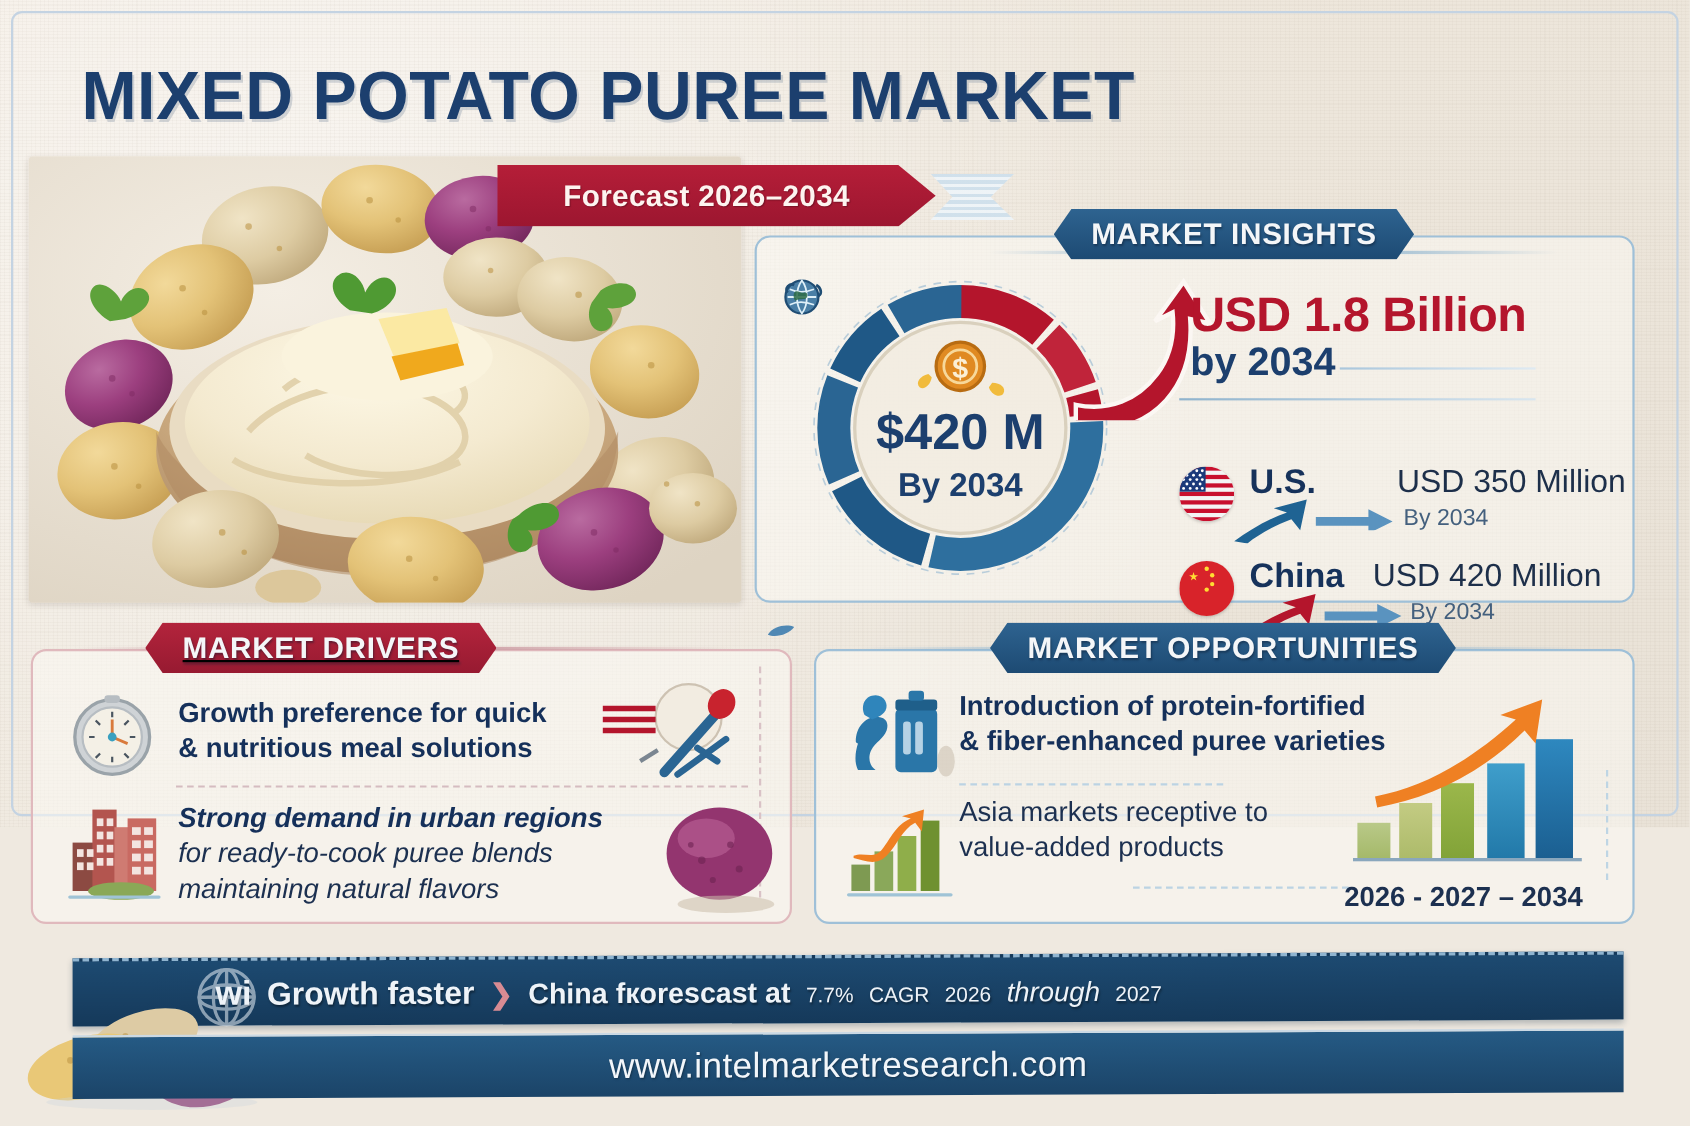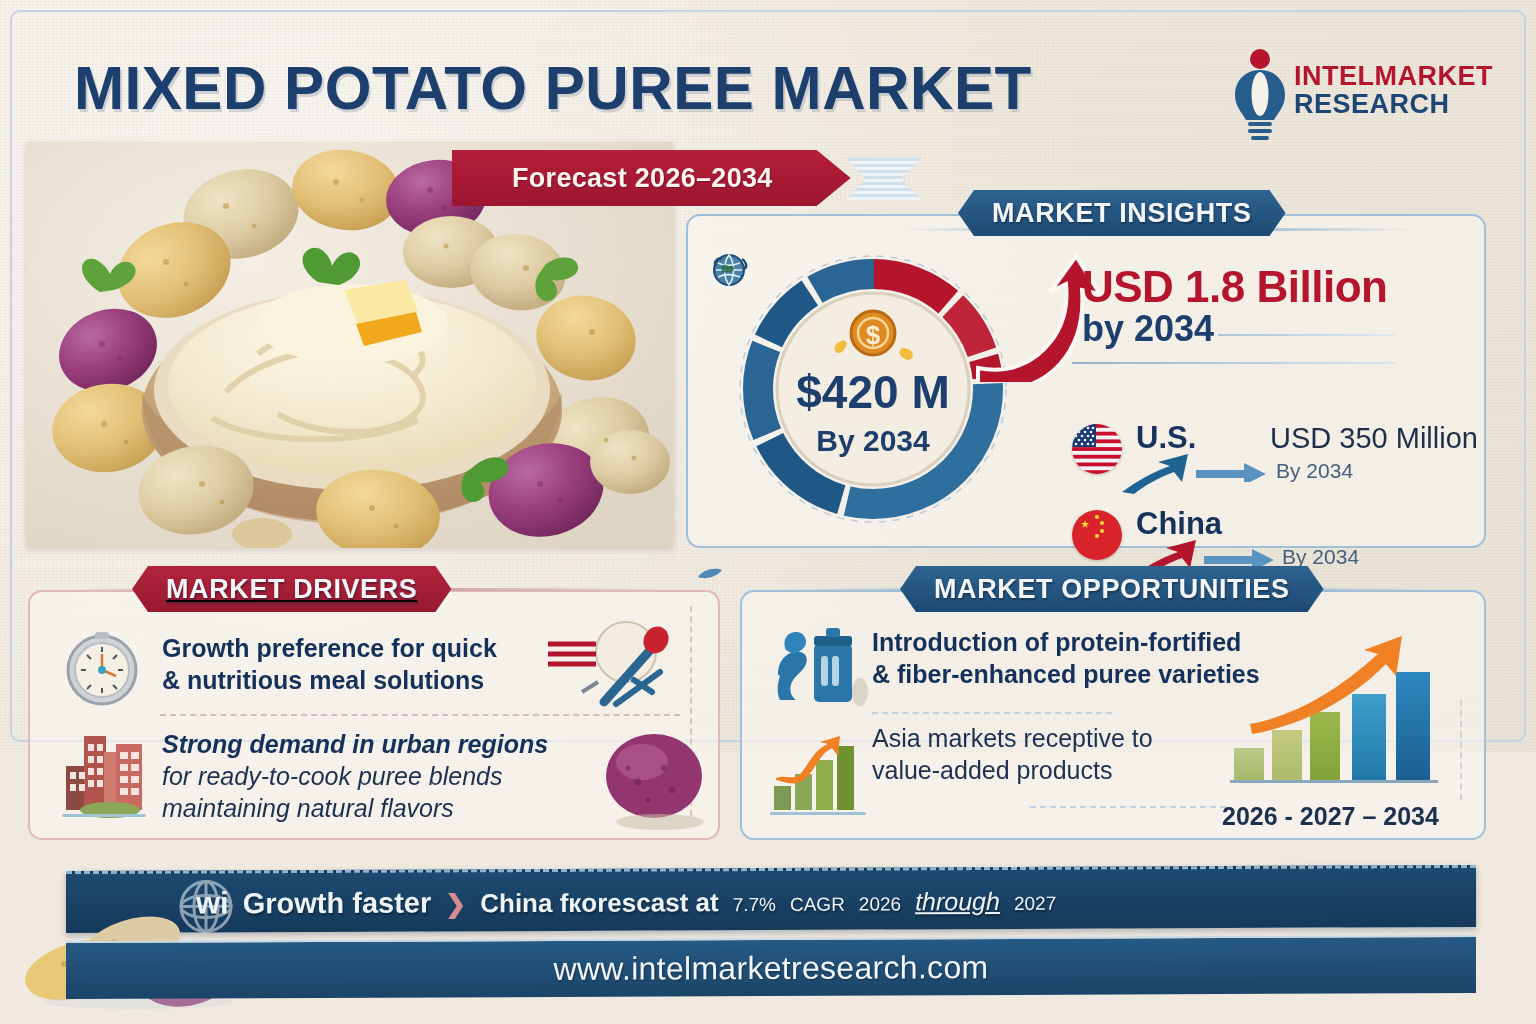--- a/index.html
+++ b/index.html
@@ -137,21 +137,21 @@
     display:flex; align-items:center;
     box-shadow:0 3px 6px rgba(20,45,70,.28);
     transform: skewY(-0.25deg);
   }
   .band-inner { display:flex; align-items:baseline; gap:14px; padding-left:130px; white-space:nowrap; }
   .band .b1 { font-size:31px; font-weight:bold; color:#eef3f8; text-shadow:1px 2px 2px rgba(0,0,0,.4); }
   .band .chev { font-size:25px; color:#d88b93; font-weight:bold; }
   .band .b2 { font-size:29px; font-weight:bold; color:#eef3f8; text-shadow:1px 2px 2px rgba(0,0,0,.4); }
   .band .b3 { font-size:26px; font-weight:bold; color:#eef3f8; text-shadow:1px 2px 2px rgba(0,0,0,.4); }
   .band .b4 { font-size:19px; font-weight:normal; color:#eef3f8; text-shadow:1px 2px 2px rgba(0,0,0,.4); }
-  .band .b5 { font-size:25px; font-style:italic; color:#eef3f8; text-shadow:1px 2px 2px rgba(0,0,0,.4);text-decoration:underline; }
+  .band .b5 { font-size:25px; font-style:italic; color:#eef3f8; text-shadow:1px 2px 2px rgba(0,0,0,.4); }
   .band-globe { position:absolute; left:108px; top:5px; width:64px; height:56px; opacity:.55; }
 
   .urlbar {
     position:absolute; left:66px; top:938px; width:1410px; height:58px;
     background:linear-gradient(180deg,#255a84,#1b4468);
     display:flex; align-items:center; justify-content:center;
     border-top:2px solid #cbd9e4;
     transform: skewY(-0.25deg);
   }
   .urlbar span { font-size:32px; color:#f2f6fa; letter-spacing:0.3px; text-shadow:1px 1px 2px rgba(0,0,0,.35); }
@@ -161,34 +161,20 @@
 </style>
 </head>
 <body>
 
 <div id="canvas">
   <div id="grain"></div>
   <div id="outerframe"></div>
 
   <div class="title">MIXED POTATO PUREE MARKET</div>
 
-  <div class="logo">
-    <svg width="64" height="96" viewBox="0 0 64 96">
-      <circle cx="32" cy="11" r="10" fill="#b4152c"></circle>
-      <path d="M32 22c-15 0-25 11-25 25 0 12 8 19 11 25h28c3-6 11-13 11-25 0-14-10-25-25-25z" fill="#275d8c"></path>
-      <ellipse cx="32" cy="46" rx="8.5" ry="22" fill="#f7f2e9"></ellipse>
-      <rect x="20" y="74" width="24" height="4" rx="2" fill="#275d8c"></rect>
-      <rect x="20" y="81" width="24" height="4" rx="2" fill="#275d8c"></rect>
-      <rect x="23" y="88" width="18" height="4" rx="2" fill="#275d8c"></rect>
-    </svg>
-    <div class="logo-text">
-      <div class="logo-l1">INTELMARKET</div>
-      <div class="logo-l2">RESEARCH</div>
-    </div>
-  </div>
 
   <div class="hero">
     <svg width="648" height="406" viewBox="0 0 648 406">
       <defs>
         <radialGradient id="bg" cx="35%" cy="30%" r="85%">
           <stop offset="0" stop-color="#f4eee4"></stop>
             <stop offset="1" stop-color="#ded4c3"></stop>
         </radialGradient>
         <radialGradient id="pg" cx="35%" cy="28%" r="75%">
           <stop offset="0" stop-color="#f2d99a"></stop>
@@ -419,20 +405,21 @@
         </g>
       </svg>
     </div>
     <div class="nm">China</div>
     <svg class="arrow-big" style="left:56px;" viewBox="0 0 70 44">
       <path d="M2 42c14-10 30-20 48-26l-12-4 30-8-6 28-8-10c-16 6-30 14-40 22z" fill="#b4152c"></path>
     </svg>
     <svg class="arrow-sm" style="left:132px;" viewBox="0 0 72 22">
       <path d="M0 10h48v-7l22 11-22 11v-7H0z" fill="#5a93bf"></path>
     </svg>
+    <div class="amt" style="left:176px;">USD 420 Million</div>
     <div class="by" style="left:210px;">By 2034</div>
   </div>
 
   <div class="panel pink" style="left:28px; top:590px; width:692px; height:250px;"></div>
   <div class="hdr-rule red" style="left:68px; top:588px; width:600px;"></div>
   <div class="hdr red" style="left:132px; top:566px;text-decoration:underline;">
     <span>MARKET DRIVERS</span>
   </div>
 
   <div class="vdash" style="left:690px; top:606px; height:210px;"></div>

